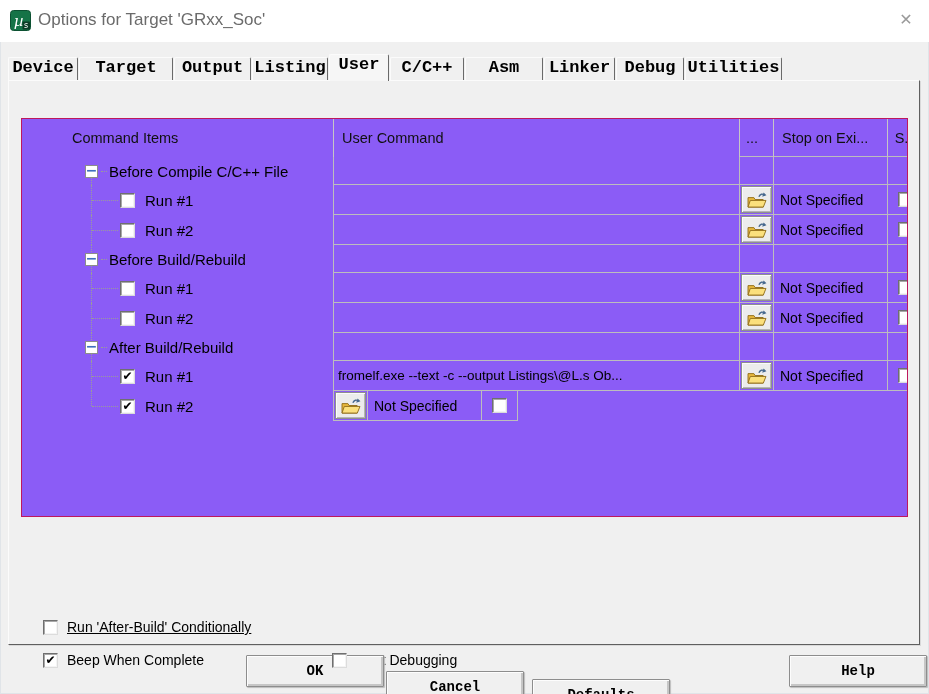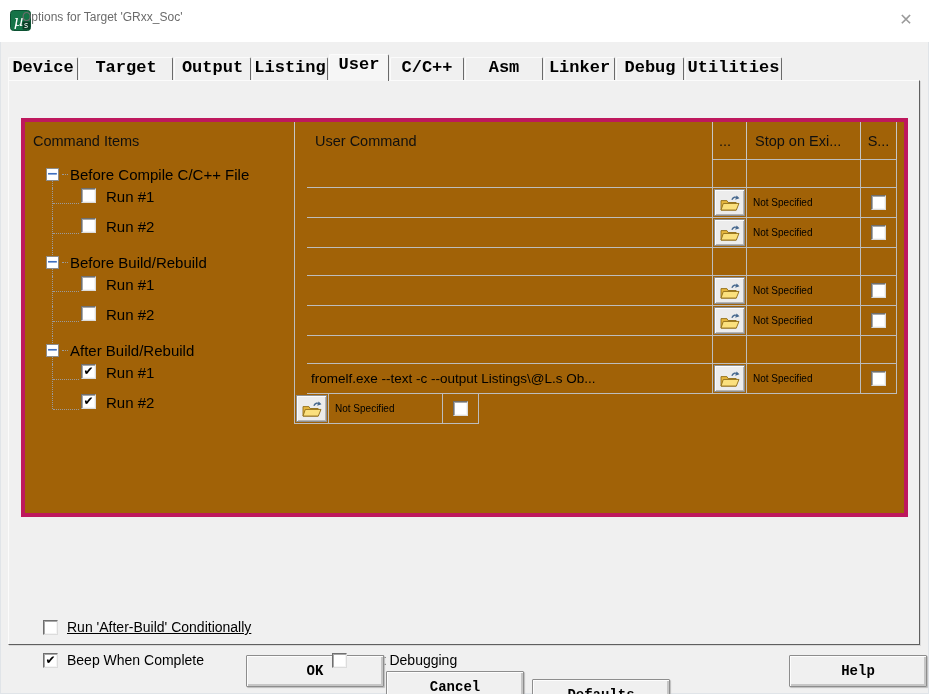--- a/index.html
+++ b/index.html
@@ -4,60 +4,60 @@
 <style>
   html,body{margin:0;padding:0;}
   body{
     width:929px;height:694px;position:relative;overflow:hidden;
     background:#f0f0f0;font-family:"Liberation Sans",sans-serif;color:#000;
     box-shadow:inset 0 0 0 1px #e0e4e8;
   }
   
   .titlebar{position:absolute;left:0;top:0;width:100%;height:42px;background:#ffffff;}
   .app-icon{position:absolute;left:10px;top:10px;width:21px;height:21px;}
-  .title-text{position:absolute;left:22px;top:10px;font-size:12px;color:#6b6b6b;white-space:nowrap;text-align:center;}
+  .title-text{position:absolute;left:38px;top:10px;font-size:17px;color:#6b6b6b;white-space:nowrap;text-align:center;}
   .close-btn{position:absolute;right:8px;top:5px;width:30px;height:30px;text-align:center;line-height:30px;
     font-size:16px;color:#9a9a9a;cursor:default;}
   
   .tabstrip{position:absolute;left:8px;top:53px;height:27px;display:flex;align-items:flex-end;z-index:3;}
   .tab{
     box-sizing:border-box;height:23px;line-height:20px;text-align:center;background:#f0f0f0;
     border:1px solid;border-color:#fbfbfb #6a6a6a #6a6a6a #fbfbfb;border-bottom:none;
     font-family:"Liberation Mono","DejaVu Sans Mono",monospace;font-size:17px;font-weight:700;
     margin-right:1px;border-radius:2px 2px 0 0;overflow:hidden;white-space:nowrap;
   }
   .tab.selected{height:27px;background:#f6f6f6;margin-bottom:-1px;z-index:4;position:relative;}
   
   .panel{
     position:absolute;left:8px;top:80px;width:912px;height:565px;box-sizing:border-box;background:#f0f0f0;
     border:1px solid;border-color:#fbfbfb #5f5f5f #5f5f5f #fbfbfb;
     box-shadow:1px 1px 0 #d9d9d9;
   }
   
   .grid{
     position:absolute;left:12px;top:37px;width:887px;height:399px;box-sizing:border-box;
-    background:#a16207;border:4px solid #be185d;overflow:hidden;
+    background:#8b5cf6;border:1px solid #be185d;overflow:hidden;padding-left:42px;
   }
   .trow{display:flex;}
   .thead{height:38px;}
   .group{height:28px;}
   .run{height:30px;}
   .cell{box-sizing:border-box;border-right:1px solid #bdbdbd;flex:none;}
-  .c1{width:270px;} .c2{width:406px;margin-left:12px;} .c3{width:34px;} .c4{width:114px;} .c5{width:36px;}
+  .c1{width:270px;} .c2{width:406px;} .c3{width:34px;} .c4{width:114px;} .c5{width:36px;}
   .thead .cell{display:flex;align-items:center;font-size:14.5px;color:#101010;padding:0 8px;border-right:1px solid #c6c6c6;}
   .thead .c3{justify-content:flex-start;padding:0 6px;}
   .thead .c3,.thead .c4,.thead .c5{border-bottom:1px solid #bdbdbd;}
   .trow:not(.thead) .c2,.trow:not(.thead) .c3,.trow:not(.thead) .c4,.trow:not(.thead) .c5{border-bottom:1px solid #bdbdbd;}
   .c2{display:flex;align-items:center;font-size:13.5px;padding:0 4px;white-space:nowrap;overflow:hidden;}
   .c3{display:flex;align-items:center;justify-content:center;padding:1px;}
-  .c4{display:flex;align-items:center;font-size:10px;padding-left:6px;white-space:nowrap;overflow:hidden;}
+  .c4{display:flex;align-items:center;font-size:14px;padding-left:6px;white-space:nowrap;overflow:hidden;}
   .c5{display:flex;align-items:center;justify-content:center;}
   
   .groupcell{display:flex;align-items:center;padding-left:21px;position:relative;font-size:15px;}
-  .runcell{display:flex;align-items:flex-start;padding-left:56px;position:relative;font-size:15px;}
+  .runcell{display:flex;align-items:center;padding-left:56px;position:relative;font-size:15px;}
   .expander{width:13px;height:13px;box-sizing:border-box;border:1px solid #8c8c8c;background:#fff;
     display:flex;align-items:center;justify-content:center;margin-right:3px;position:relative;z-index:1;padding:0;}
   .expander span{color:#3f6fbf;font-size:14px;font-weight:700;line-height:9px;margin-top:-2px;font-family:"DejaVu Sans",sans-serif;}
   .hdots{height:0;width:6px;border-top:1px dotted #9b9b9b;margin-right:2px;}
   .groupcell::after{content:"";position:absolute;left:27px;top:calc(50% + 7px);bottom:0;border-left:1px dotted #9b9b9b;}
   .gtop .groupcell::before{content:"";position:absolute;left:27px;top:0;height:calc(50% - 7px);border-left:1px dotted #9b9b9b;}
   .runcell::before{content:"";position:absolute;left:27px;top:0;bottom:0;border-left:1px dotted #9b9b9b;}
   .run.last .runcell::before{bottom:50%;}
   .runcell::after{content:"";position:absolute;left:28px;top:50%;width:26px;border-top:1px dotted #9b9b9b;}
   

